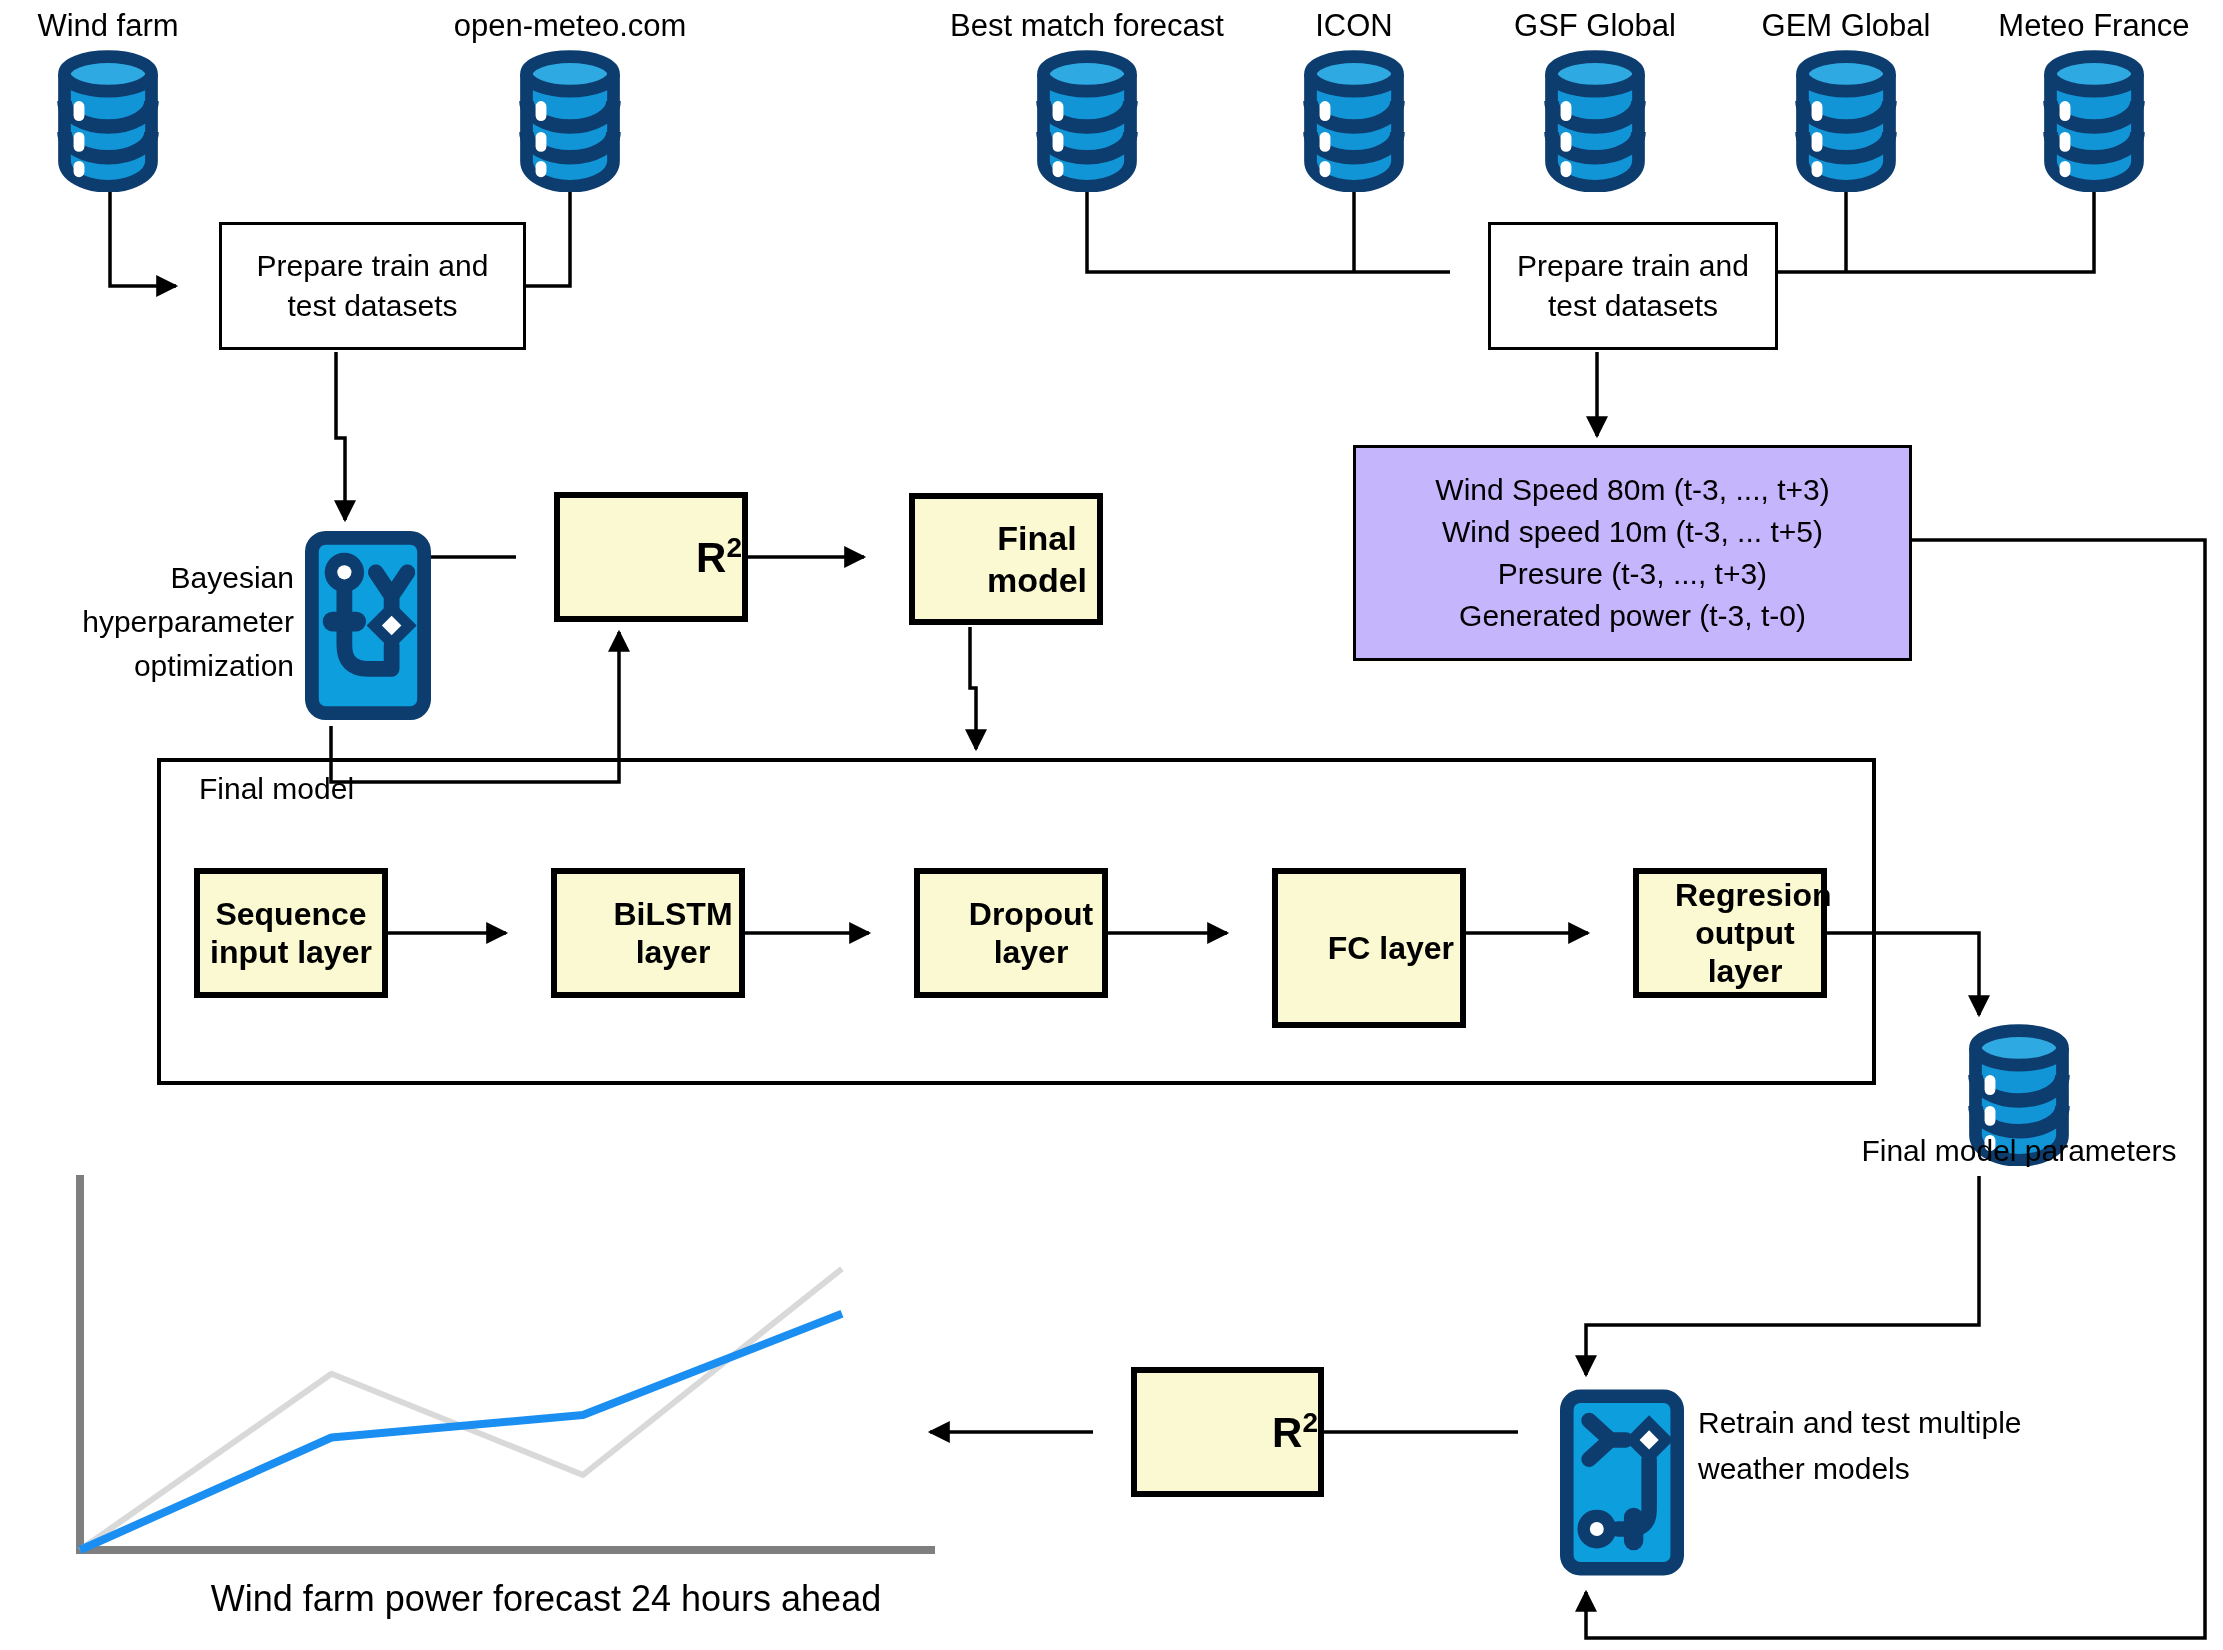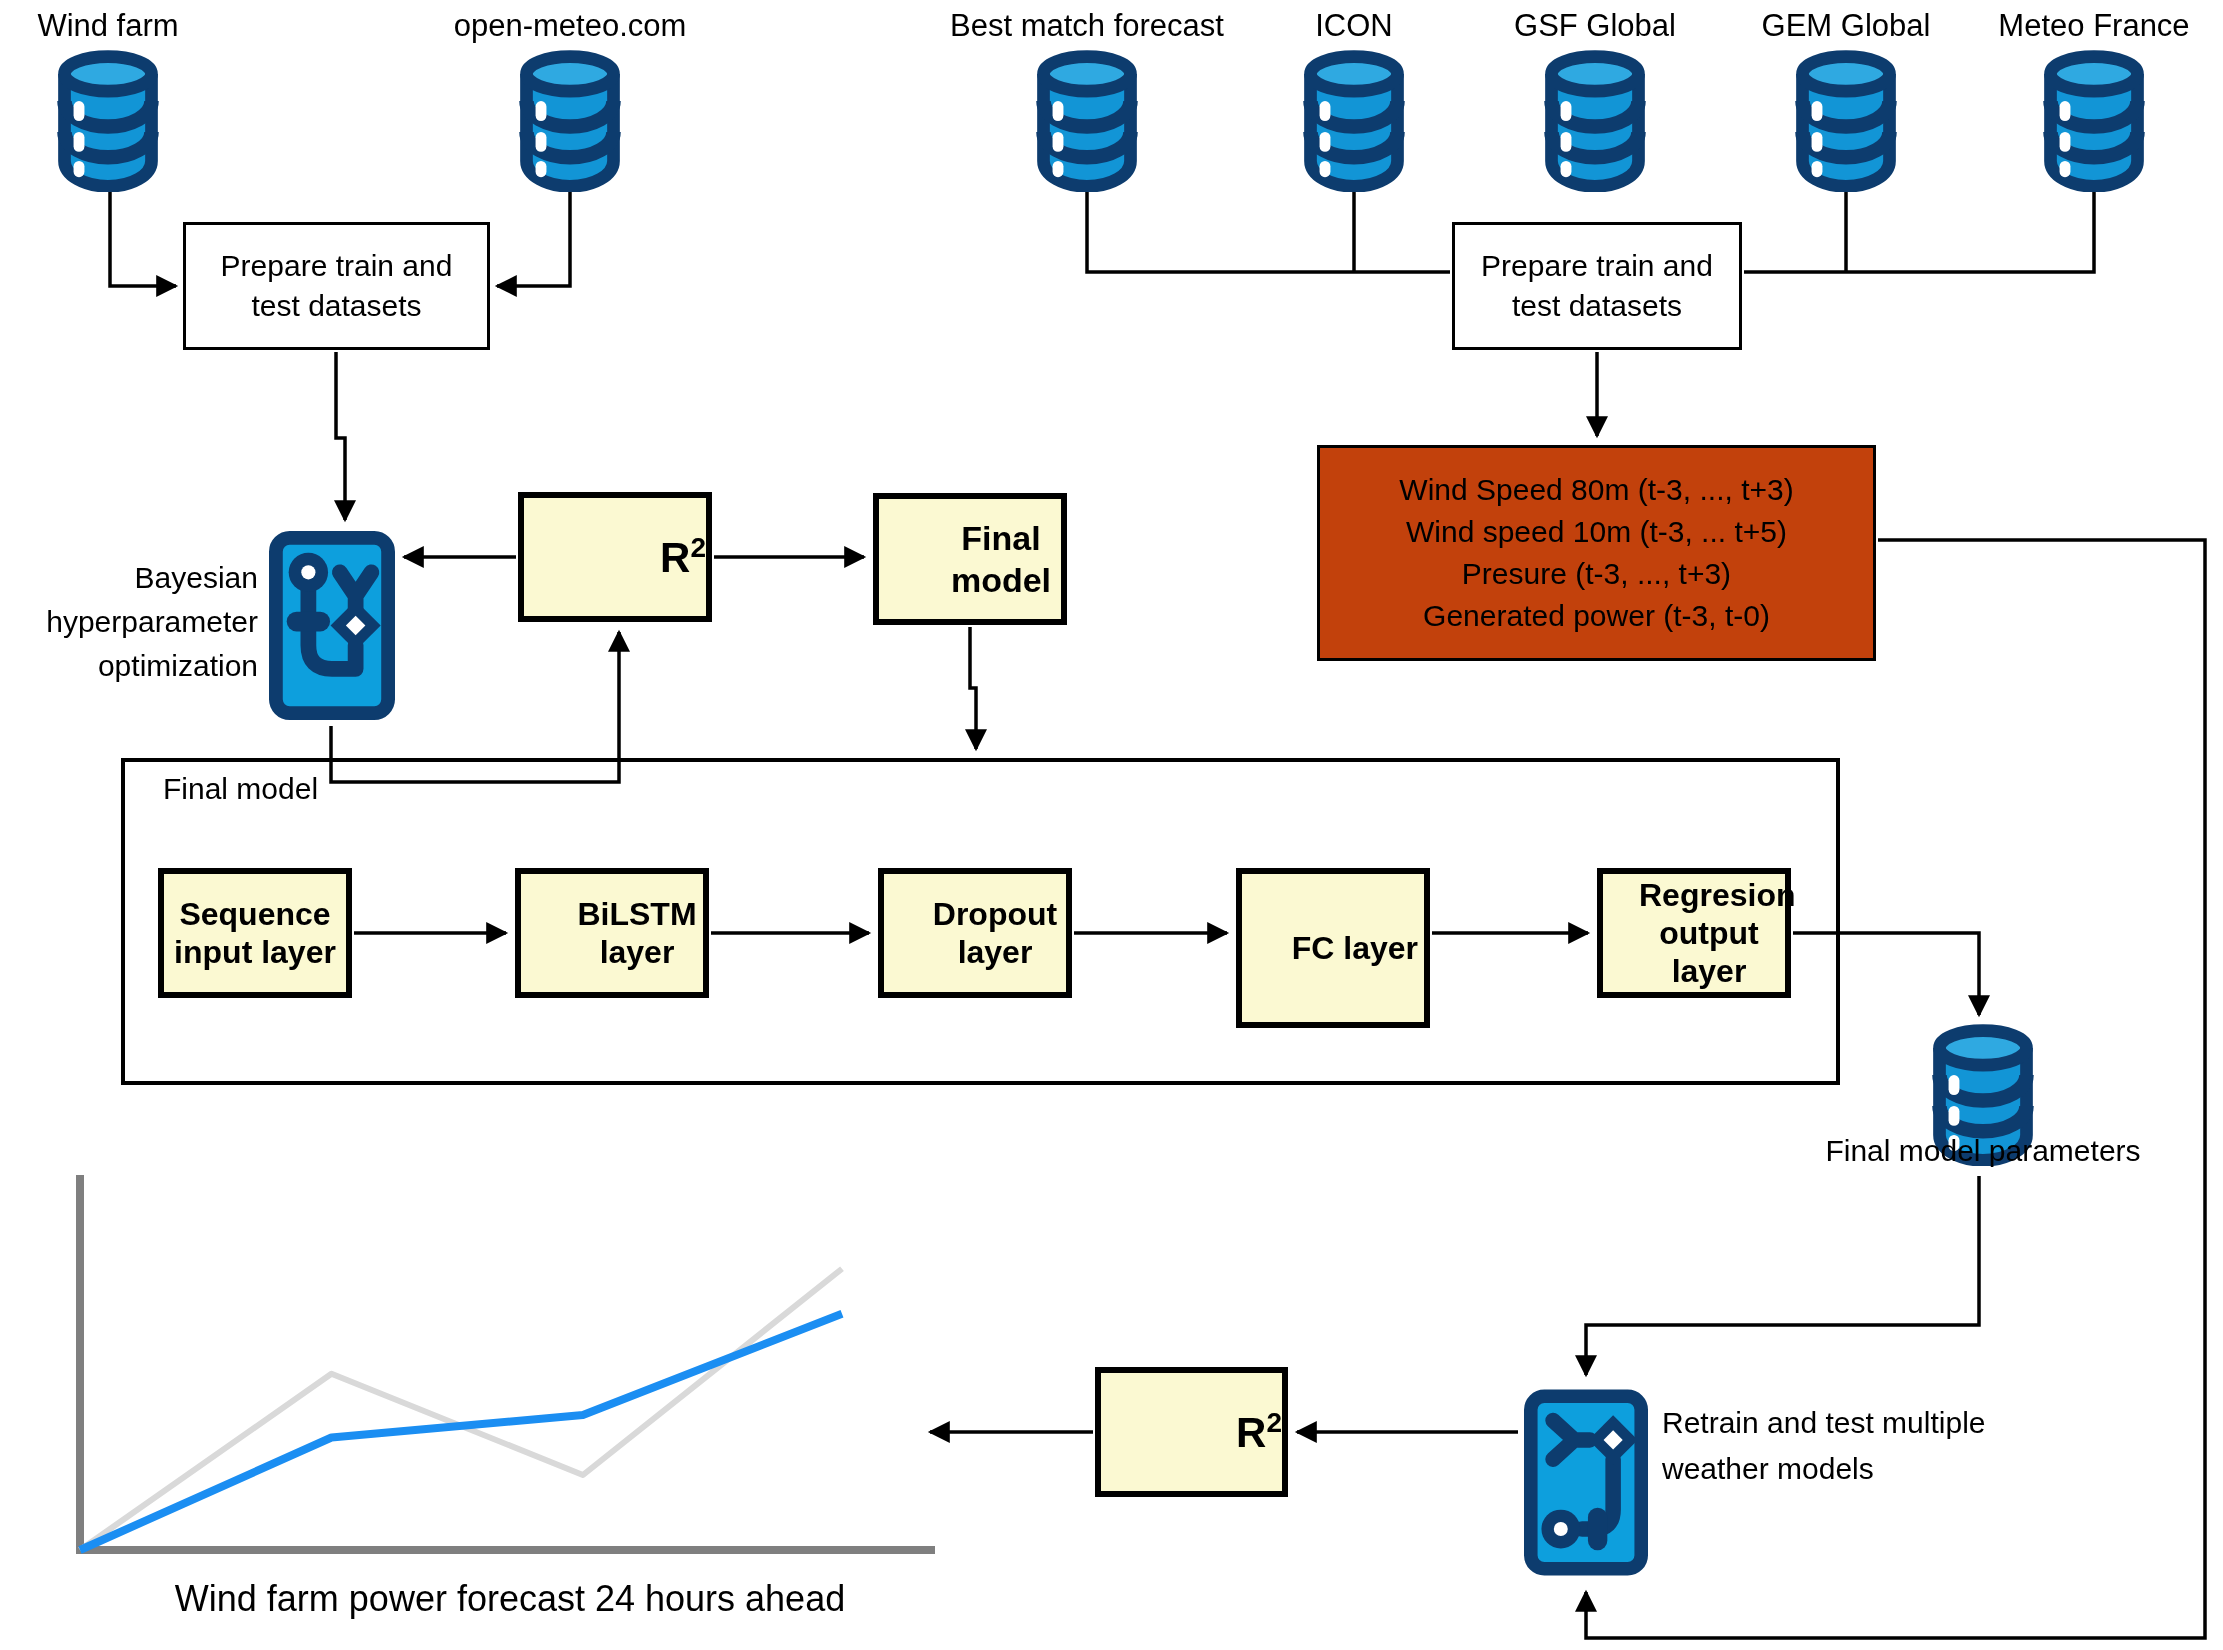--- a/index.html
+++ b/index.html
@@ -1,21 +1,21 @@
 <!DOCTYPE html>
 <html><head>
 <meta charset="utf-8">
 <style>
   html,body{margin:0;padding:0;}
   body{
     width:2223px;height:1650px;position:relative;background:#ffffff;
     font-family:"Liberation Sans", sans-serif;color:#000;overflow:hidden;
   }
   #overlay{position:absolute;left:0;top:0;width:2223px;height:1650px;pointer-events:none;}
-  .abs{position:absolute;box-sizing:border-box;}
+  .abs{position:absolute;box-sizing:border-box;margin-left:36px;}
   
   .src{position:absolute;width:300px;display:flex;flex-direction:column;align-items:center;}
   .src-label{font-size:31px;white-space:nowrap;margin-bottom:6px;}
   .db-slot svg{display:block;}
   
   .white-box{
     background:#fff;border:3px solid #000;display:flex;align-items:center;justify-content:center;
     text-align:center;font-size:30px;line-height:40px;
   }
   
@@ -25,21 +25,21 @@
   }
   .r2{font-size:42px;font-weight:bold;}
   .r2 sup{font-size:28px;}
   .layer-box{font-size:32px;line-height:38px;padding:0 6px;}
   .fm-small{font-size:34px;line-height:42px;}
   
   .container-box{border:4px solid #000;background:transparent;}
   .container-title{position:absolute;left:38px;top:10px;font-size:30px;}
   
   .features{
-    background:#c2410c;border:3px solid #000;display:flex;flex-direction:column;align-items:center;
+    background:#c4b5fd;border:3px solid #000;display:flex;flex-direction:column;align-items:center;
     justify-content:center;font-size:30px;line-height:42px;text-align:center;
   }
   .bayes-label{
     text-align:right;font-size:30px;line-height:44px;
   }
   .retrain-label{
     text-align:left;font-size:30px;line-height:46px;
   }
   .db-caption{text-align:center;font-size:30px;}
   .chart-caption{text-align:center;font-size:36px;}

